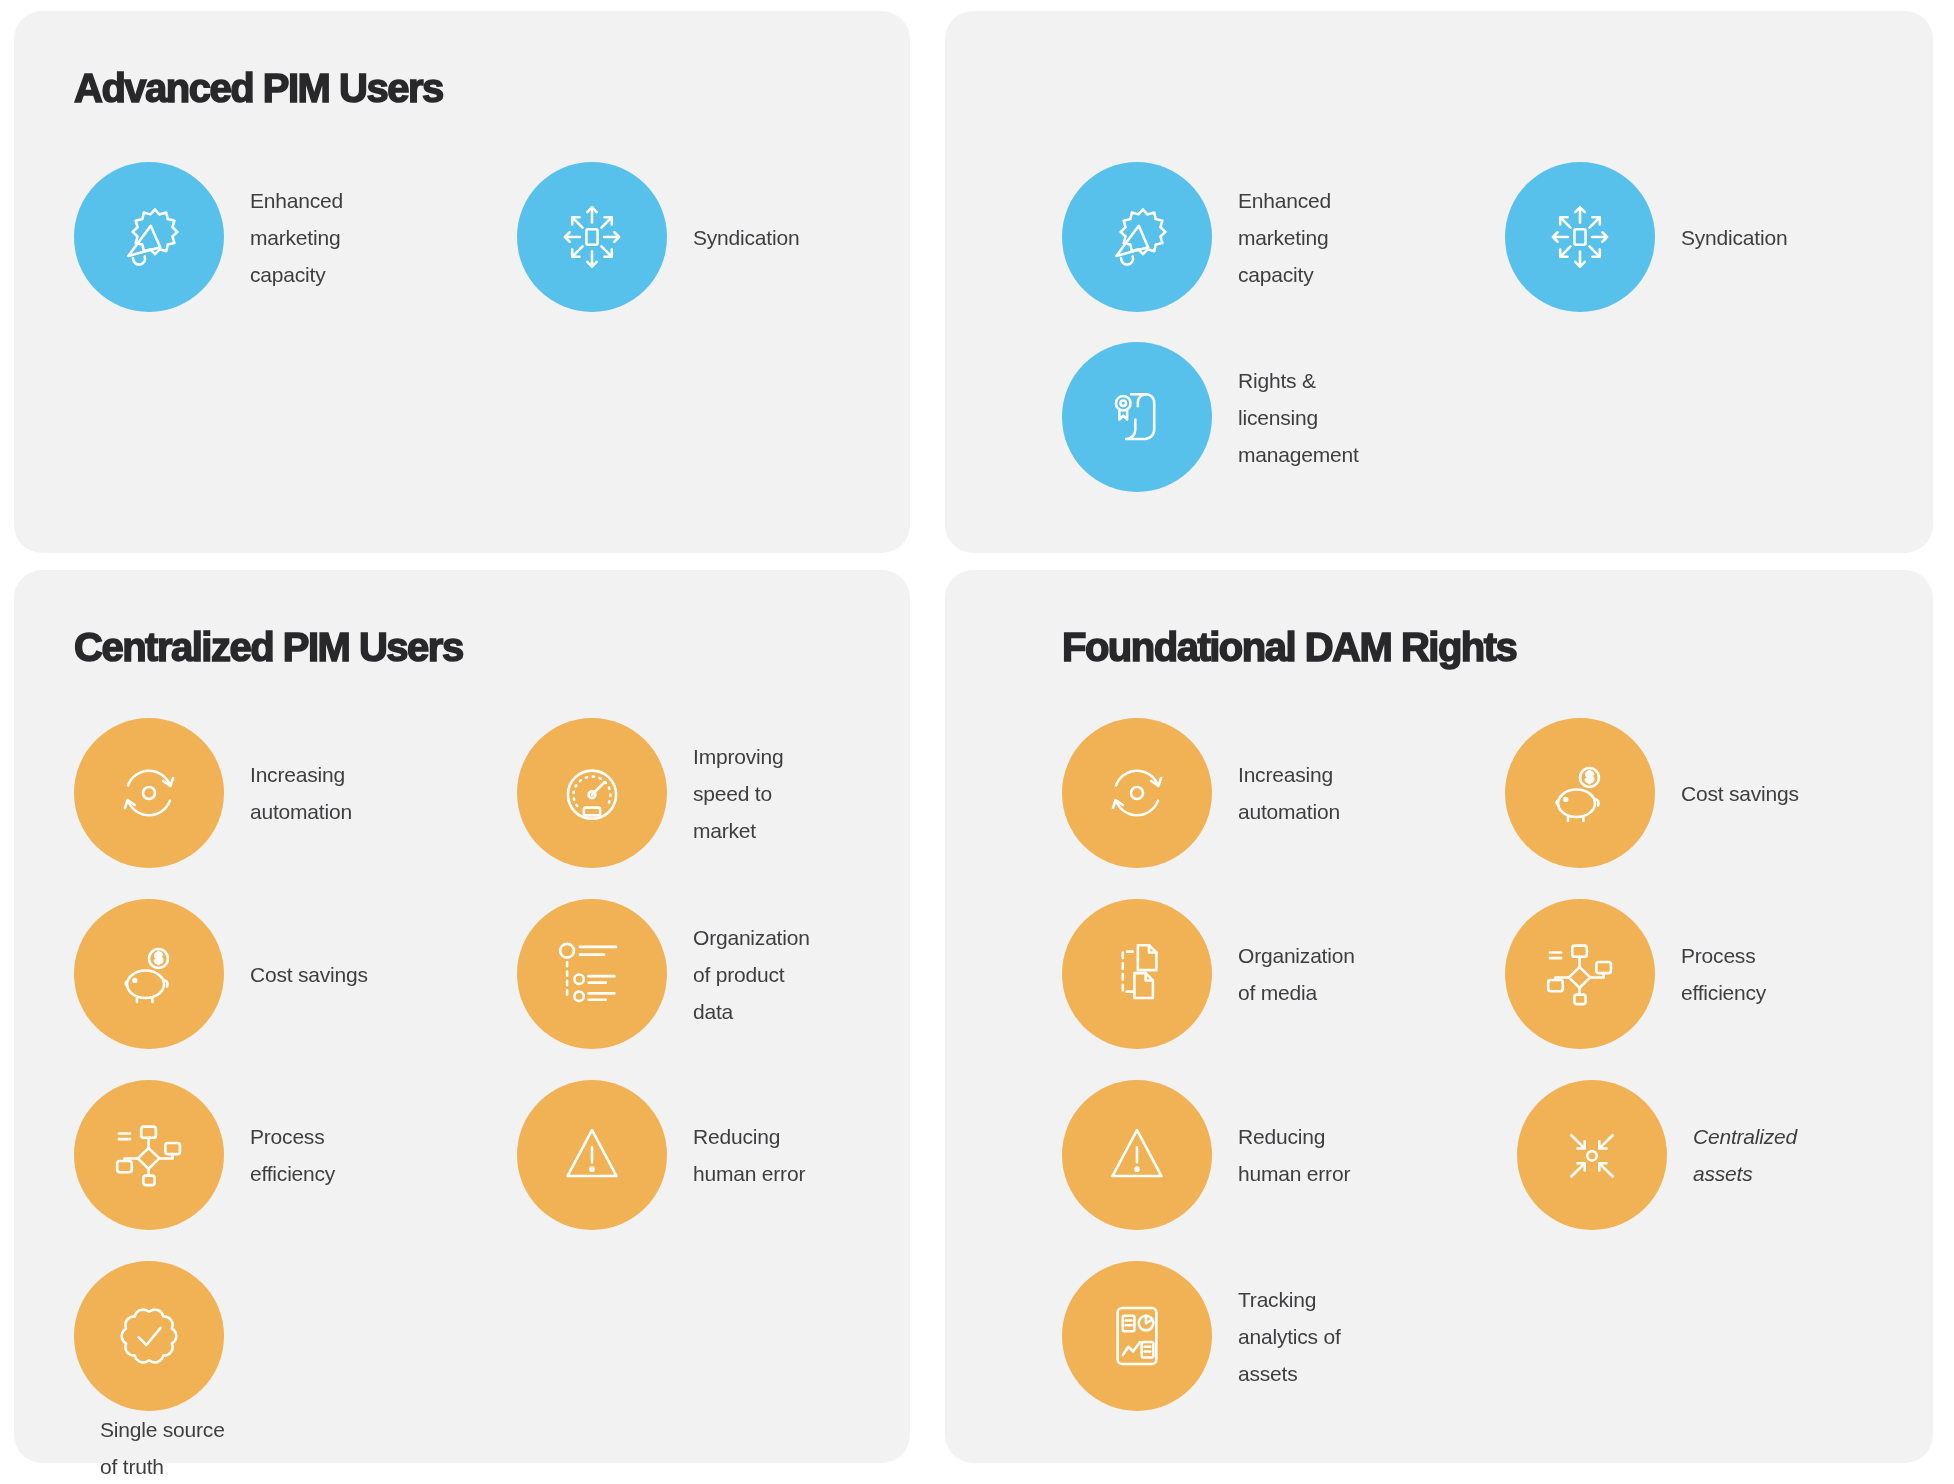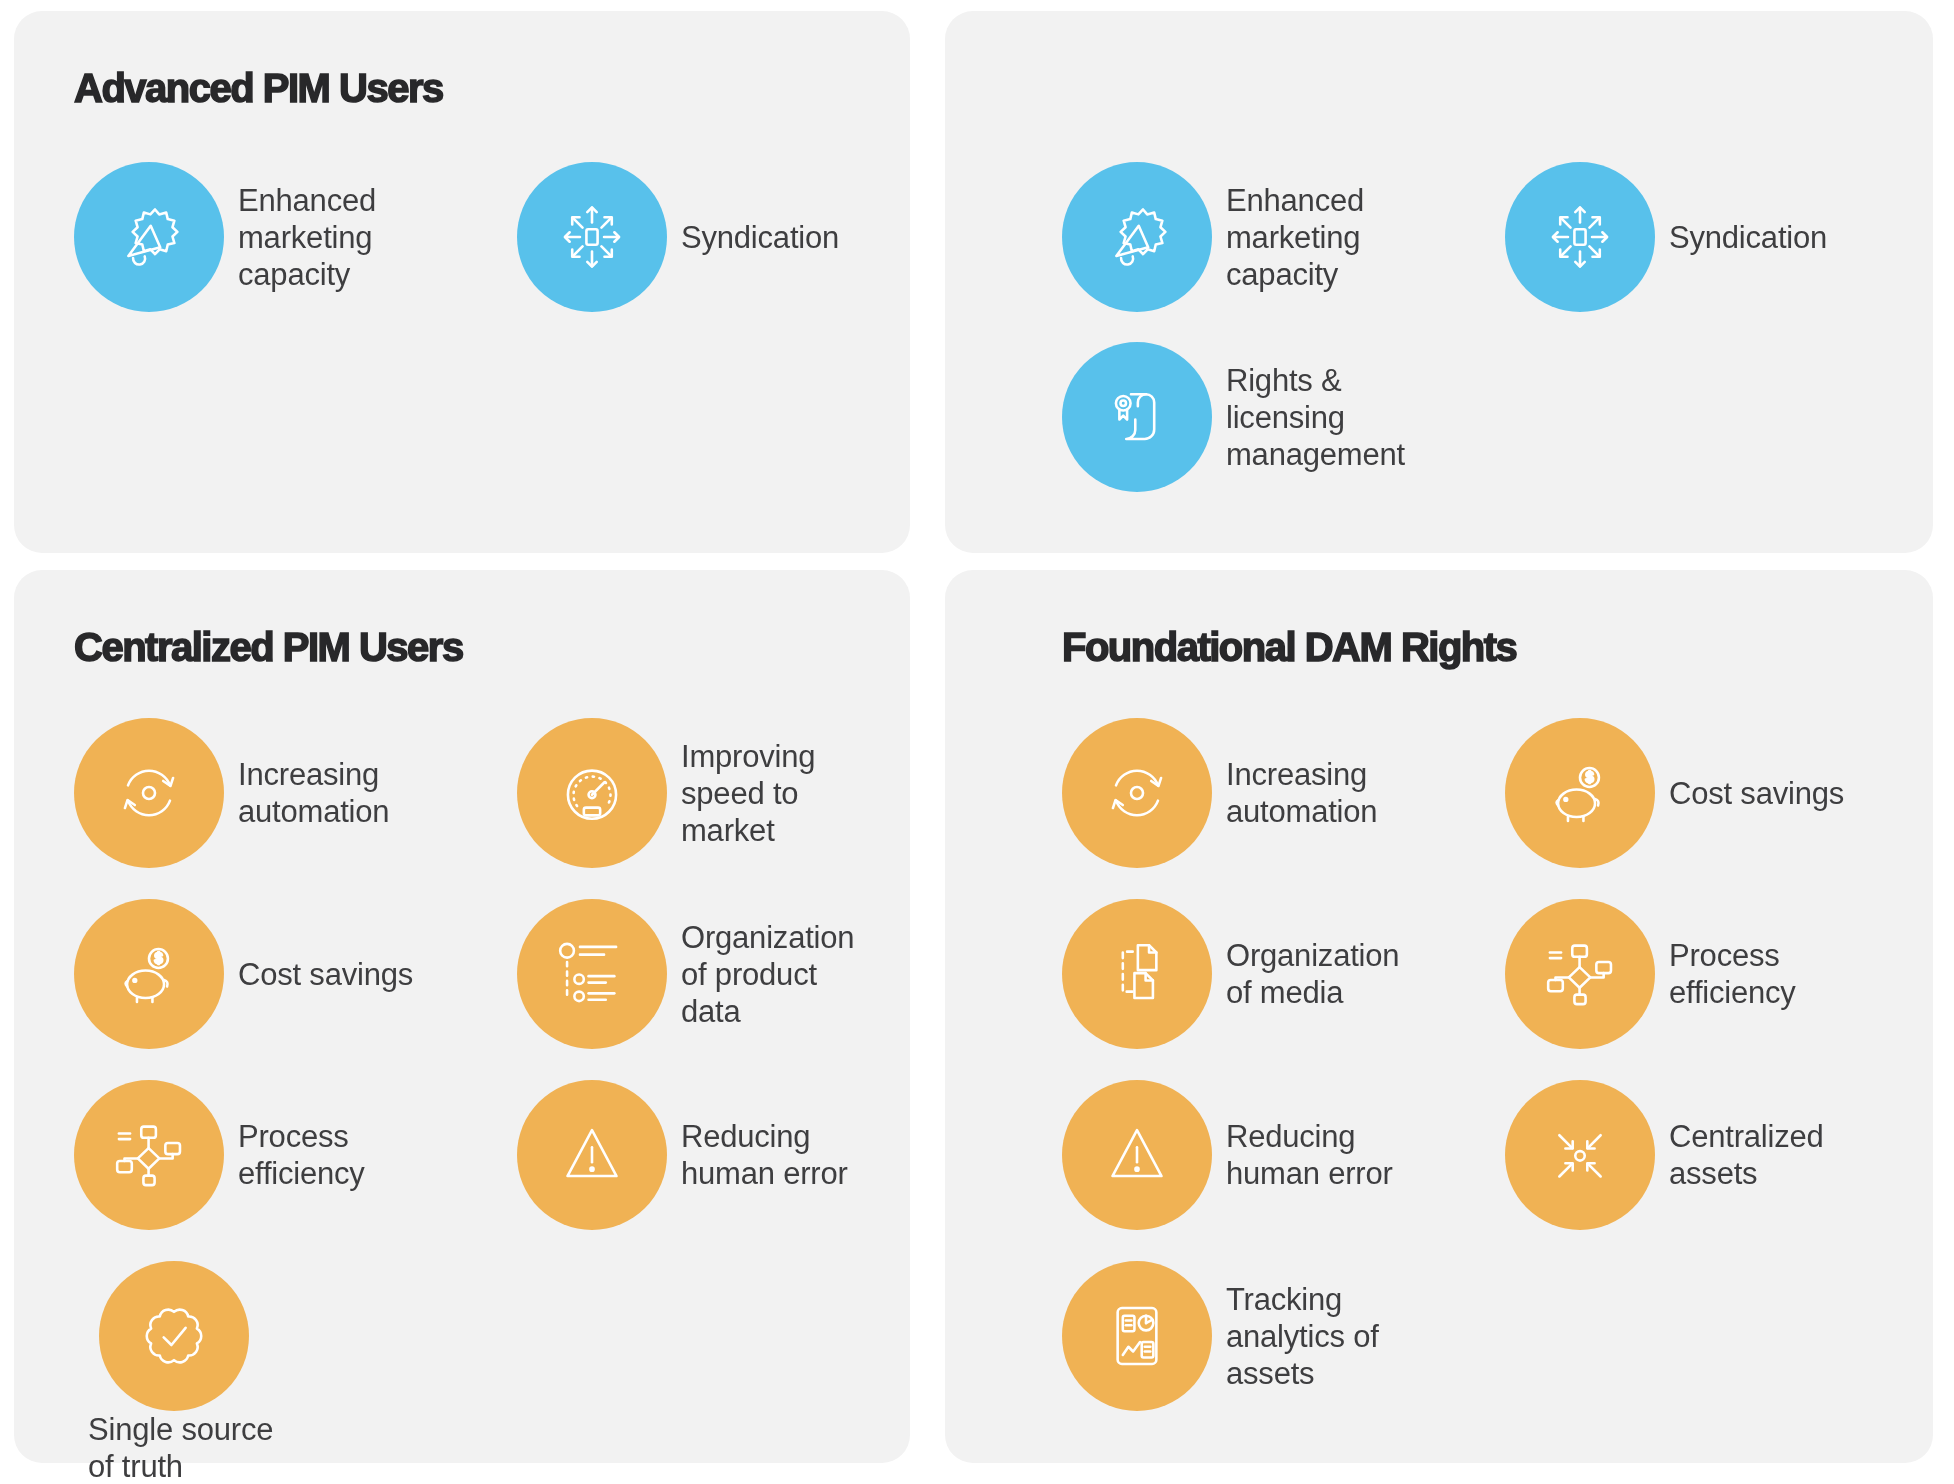--- a/index.html
+++ b/index.html
@@ -14,21 +14,21 @@
               letter-spacing:-1.5px;color:var(--heading,#28282A);
               -webkit-text-stroke:1.5px var(--heading,#28282A);white-space:nowrap;}
   .indent-a .card-title{left:60px;}
   .indent-b .card-title{left:117px;}
   .item{position:absolute;display:flex;align-items:center;height:150px;}
   .bubble{width:150px;height:150px;border-radius:50%;flex:0 0 auto;
           display:flex;align-items:center;justify-content:center;}
   .bubble.blue{background:var(--blue,#58C1EB);}
   .bubble.orange{background:var(--orange,#F0B254);}
   .bubble svg{width:86px;height:86px;display:block;}
-  .benefit-label{margin-left:14px;font-size:31px;line-height:37px;letter-spacing:-0.2px;
+  .benefit-label{margin-left:26px;font-size:21px;line-height:37px;letter-spacing:-0.2px;
                  color:var(--label,#3E3E40);white-space:pre-line;}
   svg.ic{fill:none;stroke:#fff;stroke-width:3;stroke-linecap:round;stroke-linejoin:round;}
 </style>
 </head>
 <body>
 
 <svg width="0" height="0" style="position:absolute" aria-hidden="true">
   <defs>
     <g id="ic-megaphone-burst">
       <path d="M57,18 61.9,23.7 70,21.5 71.8,29.2 79.5,31 77.3,38.6 83,44 77.3,49.4 79.5,57 71.8,58.8 70,66.5 62.4,64.3 57,70 51.6,64.3 44,66.5 42.2,58.8 34.5,57 36.7,49.4 31,44 36.7,38.6 34.5,31 42.2,29.2 44,21.5 51.6,23.7 Z"></path>
@@ -315,21 +315,21 @@
     </div>
     <div class="item" style="left:117px;top:510px;">
       <div class="bubble orange">
         <svg class="ic" viewBox="0 0 100 100">
             <use href="#ic-warning-triangle"></use>
           </svg>
       </div>
       <div class="benefit-label">Reducing
 human error</div>
     </div>
-    <div class="item" style="left:560px;top:510px;">
+    <div class="item" style="left:572px;top:510px;font-style:italic;">
       <div class="bubble orange">
         <svg class="ic" viewBox="0 0 100 100">
             <use href="#ic-centralized-arrows"></use>
           </svg>
       </div>
       <div class="benefit-label">Centralized
 assets</div>
     </div>
     <div class="item" style="left:117px;top:691px;">
       <div class="bubble orange">

